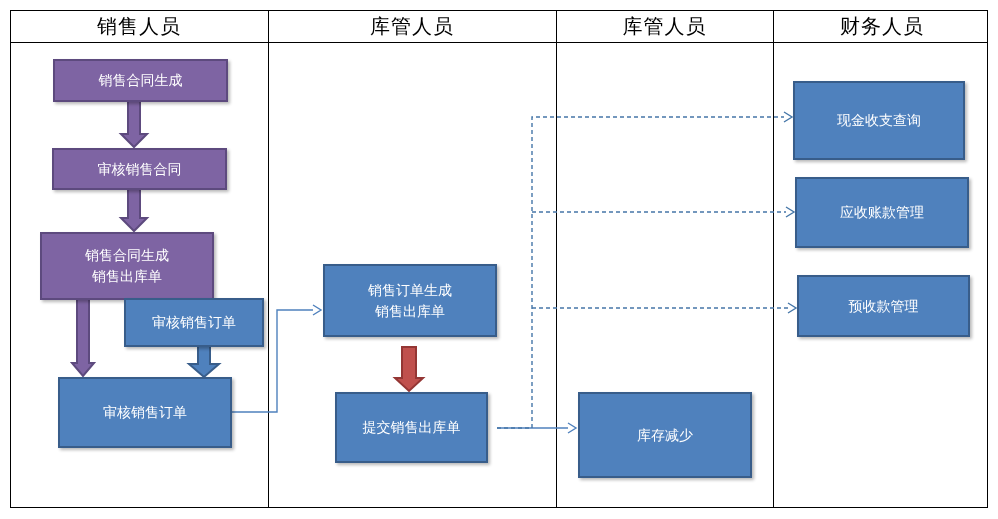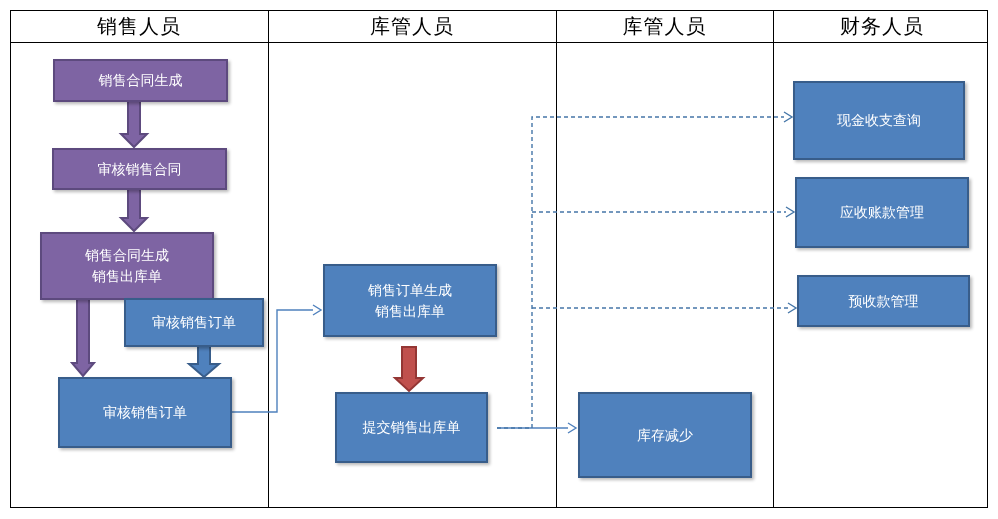--- a/index.html
+++ b/index.html
@@ -111,17 +111,17 @@
   </div>
 
   <div class="node blue" style="left:793px;top:81px;width:172px;height:79px">
     <span>现金收支查询</span>
   </div>
 
   <div class="node blue" style="left:795px;top:177px;width:174px;height:71px">
     <span>应收账款管理</span>
   </div>
 
-  <div class="node blue" style="left:797px;top:275px;width:173px;height:52px">
+  <div class="node blue" style="left:797px;top:275px;width:173px;height:62px">
     <span>预收款管理</span>
   </div>
 
 </div>
 
 </body></html>

